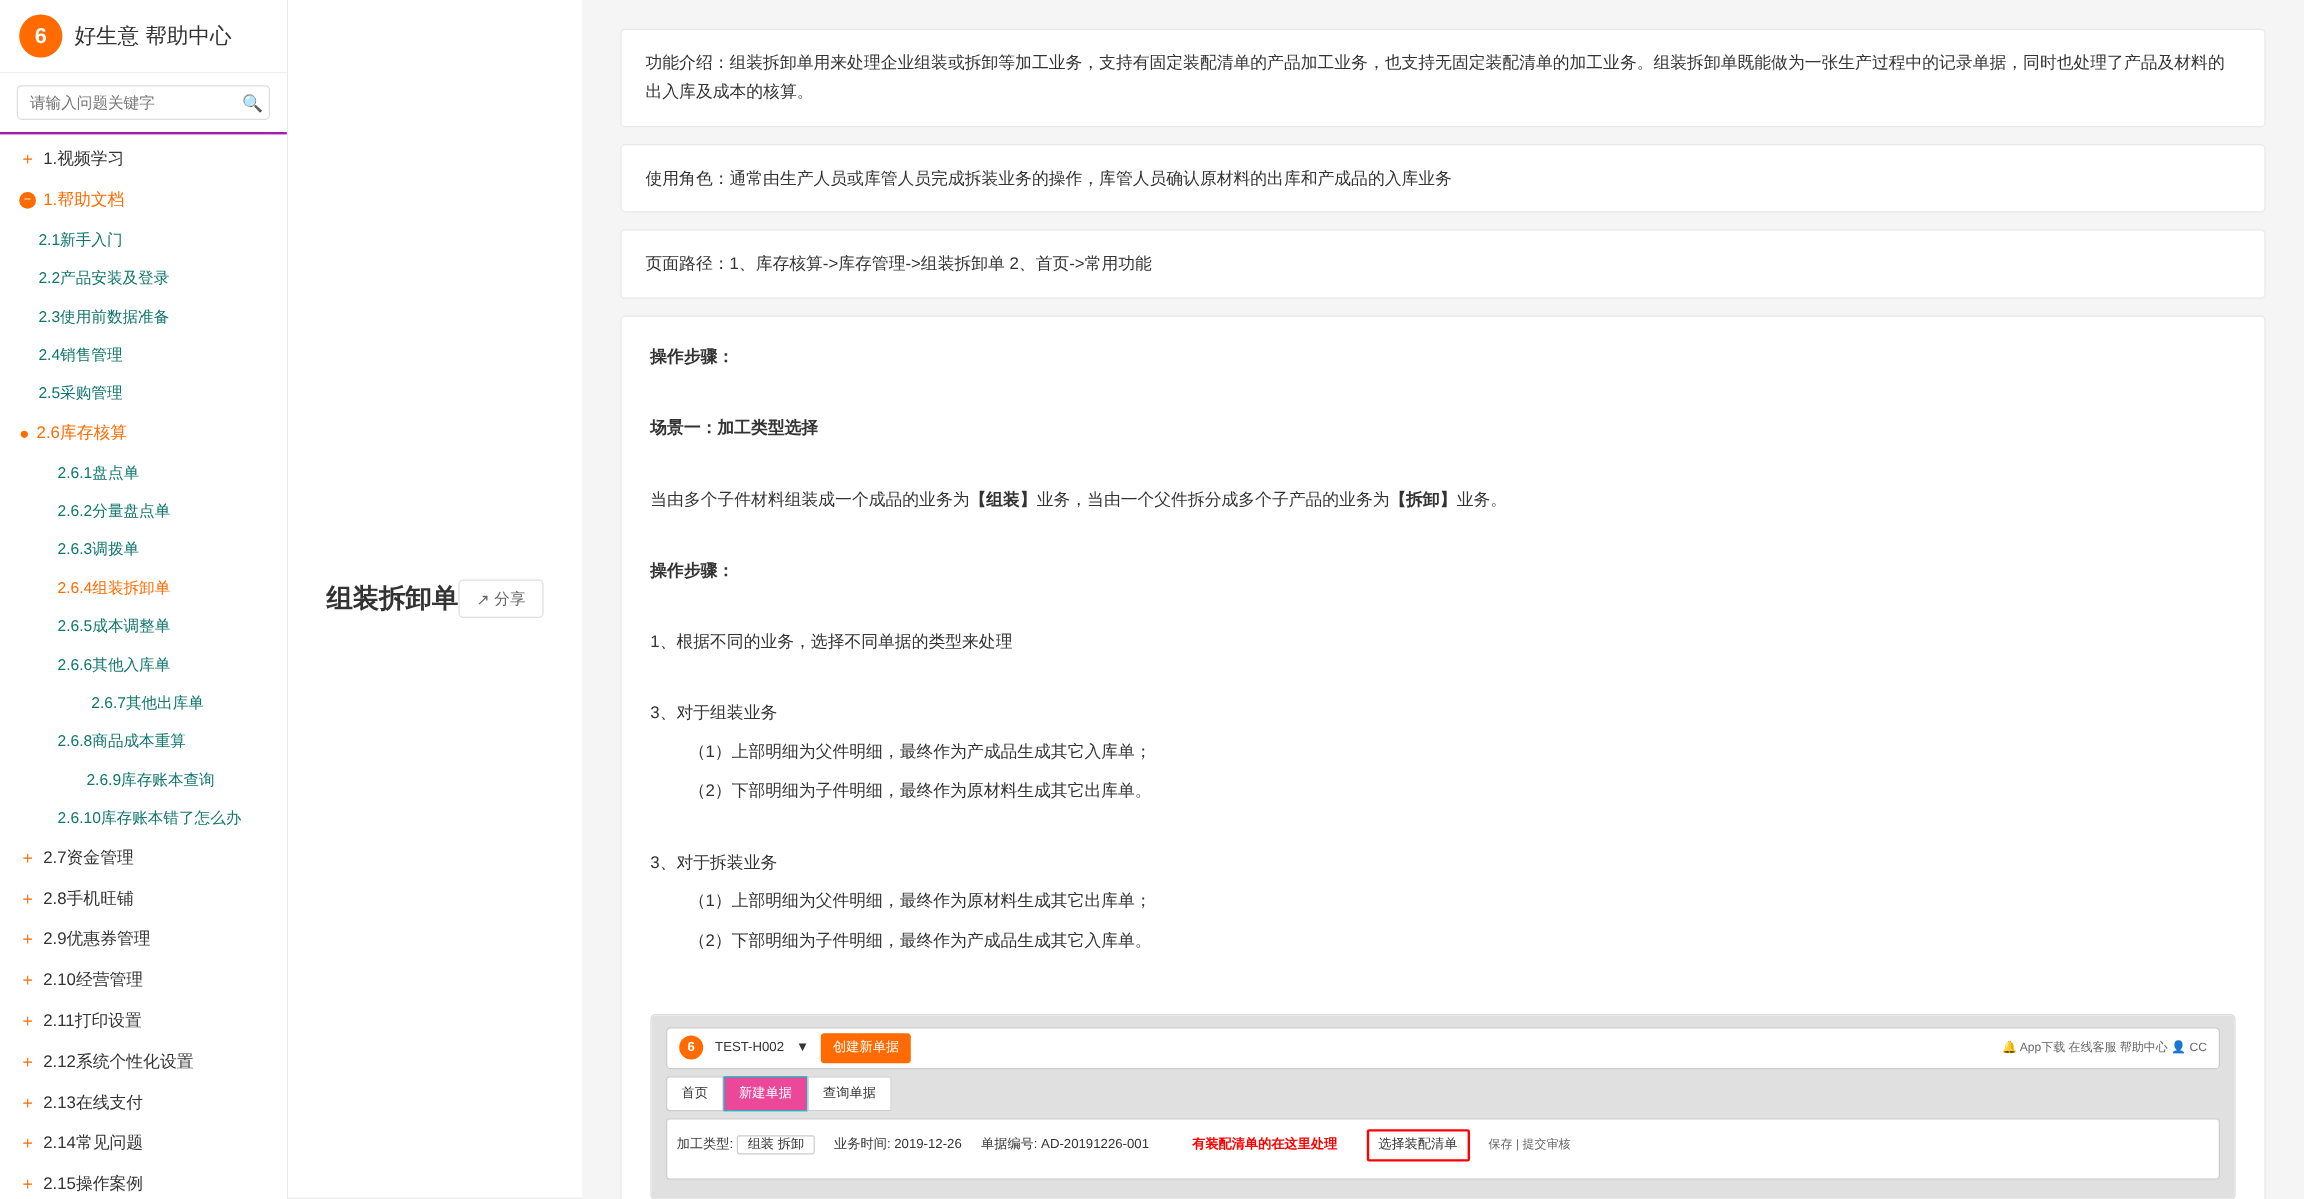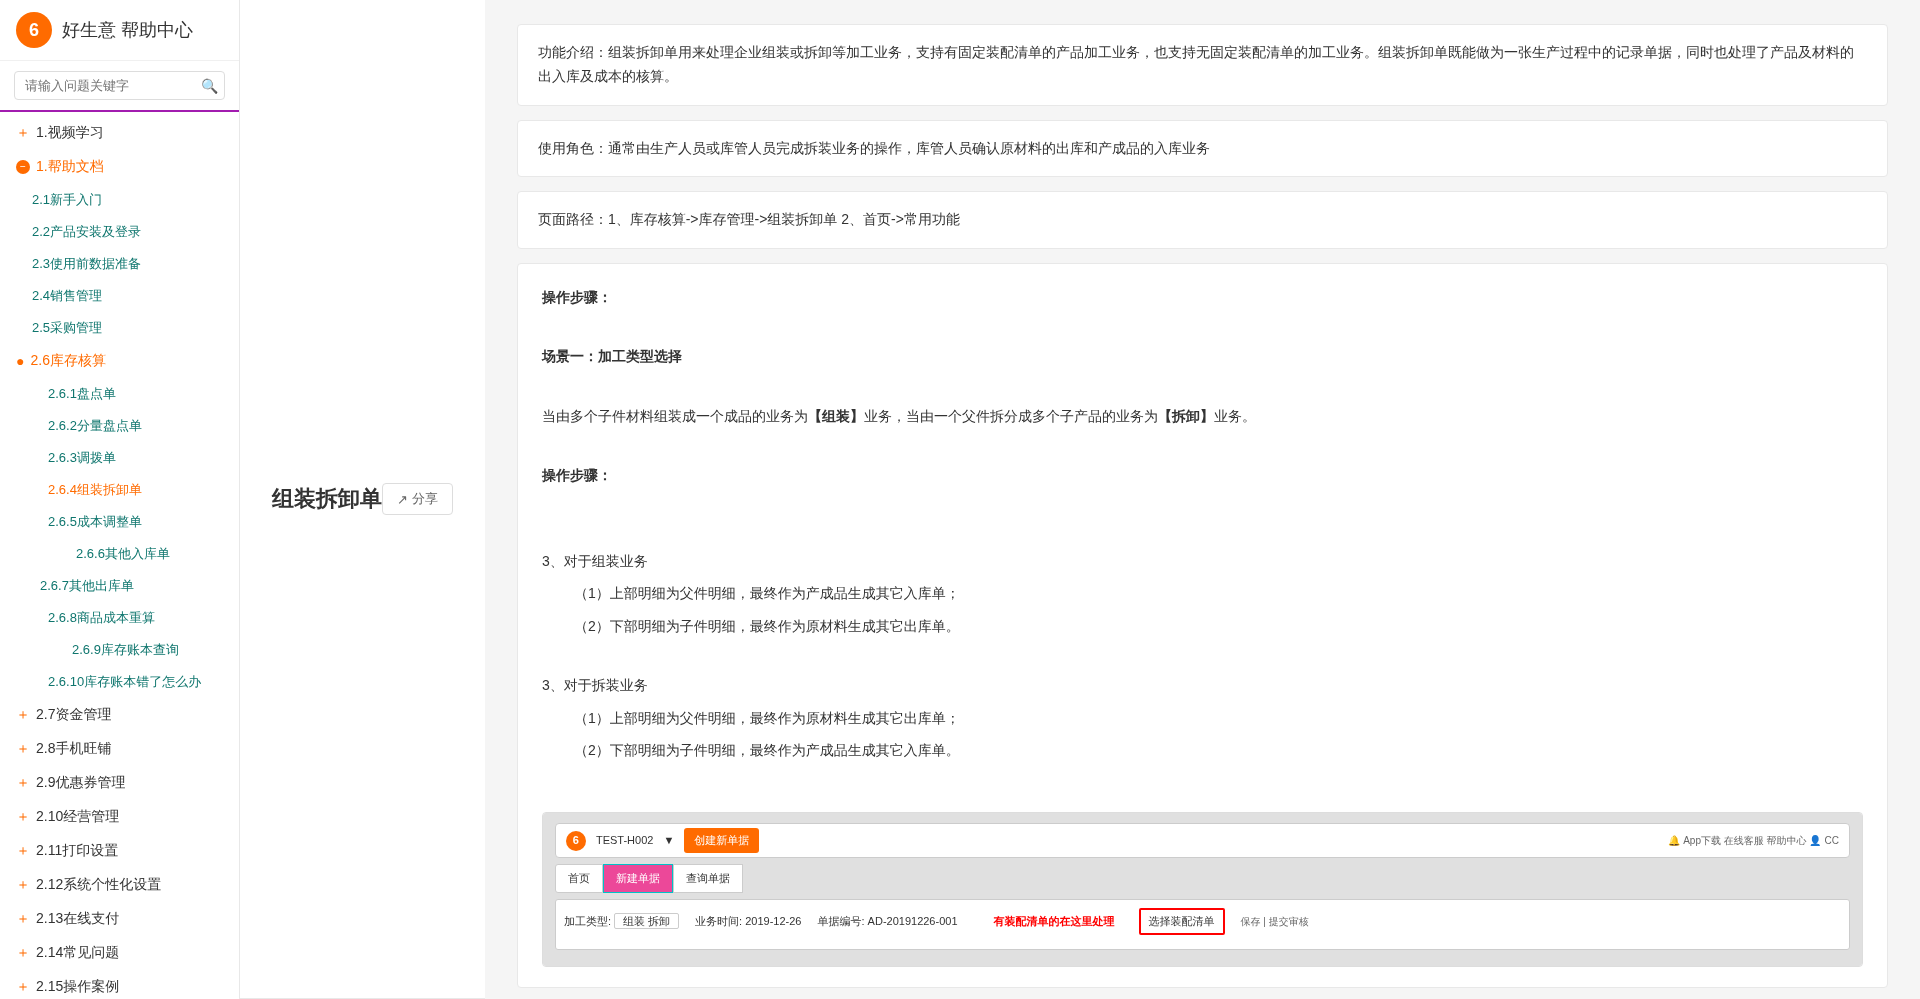--- a/index.html
+++ b/index.html
@@ -83,22 +83,22 @@
 
     <div class="nav-item" style="padding-left:16px; color:#ff6b00;">
       <span style="color:#ff6b00; font-size:14px;">●</span>
       <span style="color:#ff6b00;">2.6库存核算</span>
     </div>
     <a class="nav-sub-item" style="padding-left:48px;">2.6.1盘点单</a>
     <a class="nav-sub-item" style="padding-left:48px;">2.6.2分量盘点单</a>
     <a class="nav-sub-item" style="padding-left:48px;">2.6.3调拨单</a>
     <a class="nav-sub-item active" style="padding-left:48px;">2.6.4组装拆卸单</a>
     <a class="nav-sub-item" style="padding-left:48px;">2.6.5成本调整单</a>
-    <a class="nav-sub-item" style="padding-left:48px;margin-left:28px;">2.6.6其他入库单</a>
-    <a class="nav-sub-item" style="padding-left:40px;">2.6.7其他出库单</a>
+    <a class="nav-sub-item" style="padding-left:48px;">2.6.6其他入库单</a>
+    <a class="nav-sub-item" style="padding-left:76px;">2.6.7其他出库单</a>
     <a class="nav-sub-item" style="padding-left:48px;">2.6.8商品成本重算</a>
     <a class="nav-sub-item" style="padding-left:72px;">2.6.9库存账本查询</a>
     <a class="nav-sub-item" style="padding-left:48px;">2.6.10库存账本错了怎么办</a>
     <div class="nav-item">
       <span class="plus-icon">＋</span>
       <span>2.7资金管理</span>
     </div>
     <div class="nav-item">
       <span class="plus-icon">＋</span>
       <span>2.8手机旺铺</span>
@@ -162,20 +162,21 @@
         <p><strong>操作步骤：</strong></p>
         <br>
         <p><strong>场景一：加工类型选择</strong></p>
         <br>
         <p>
           当由多个子件材料组装成一个成品的业务为<strong>【组装】</strong>业务，当由一个父件拆分成多个子产品的业务为<strong>【拆卸】</strong>业务。
         </p>
         <br>
         <p><strong>操作步骤：</strong></p>
         <br>
+        <p>1、根据不同的业务，选择不同单据的类型来处理</p>
         <br>
         <p>3、对于组装业务</p>
         <p class="bracket-item" style="padding-left:32px;">（1）上部明细为父件明细，最终作为产成品生成其它入库单；</p>
         <p class="bracket-item" style="padding-left:32px;">（2）下部明细为子件明细，最终作为原材料生成其它出库单。</p>
         <br>
         <p>3、对于拆装业务</p>
         <p class="bracket-item" style="padding-left:32px;">（1）上部明细为父件明细，最终作为原材料生成其它出库单；</p>
         <p class="bracket-item" style="padding-left:32px;">（2）下部明细为子件明细，最终作为产成品生成其它入库单。</p>
         <br>
 

